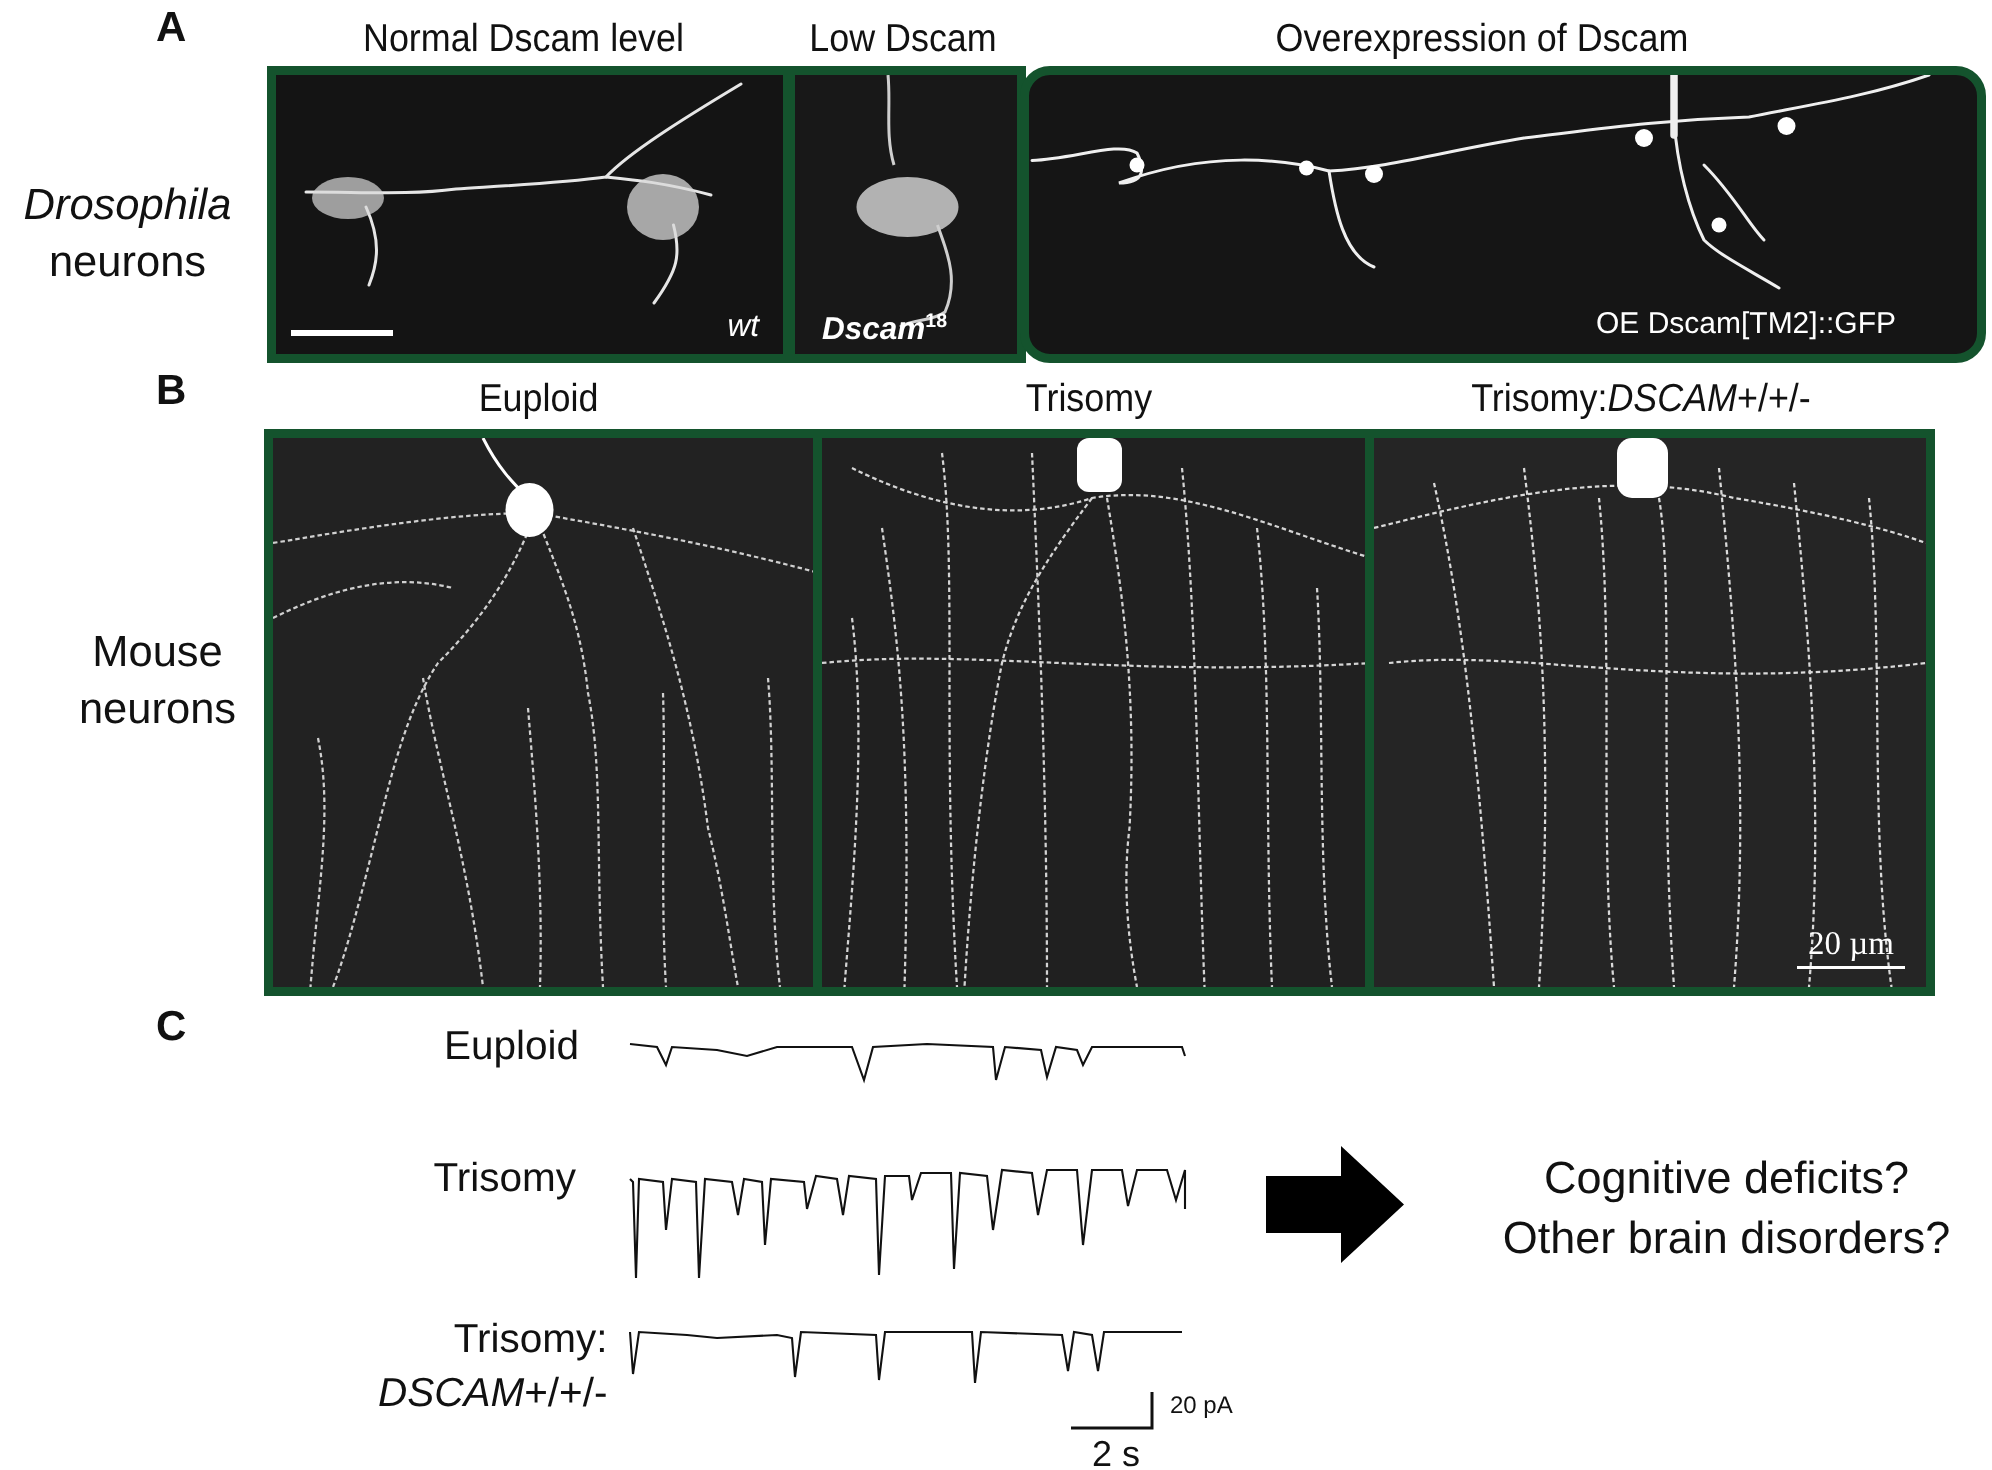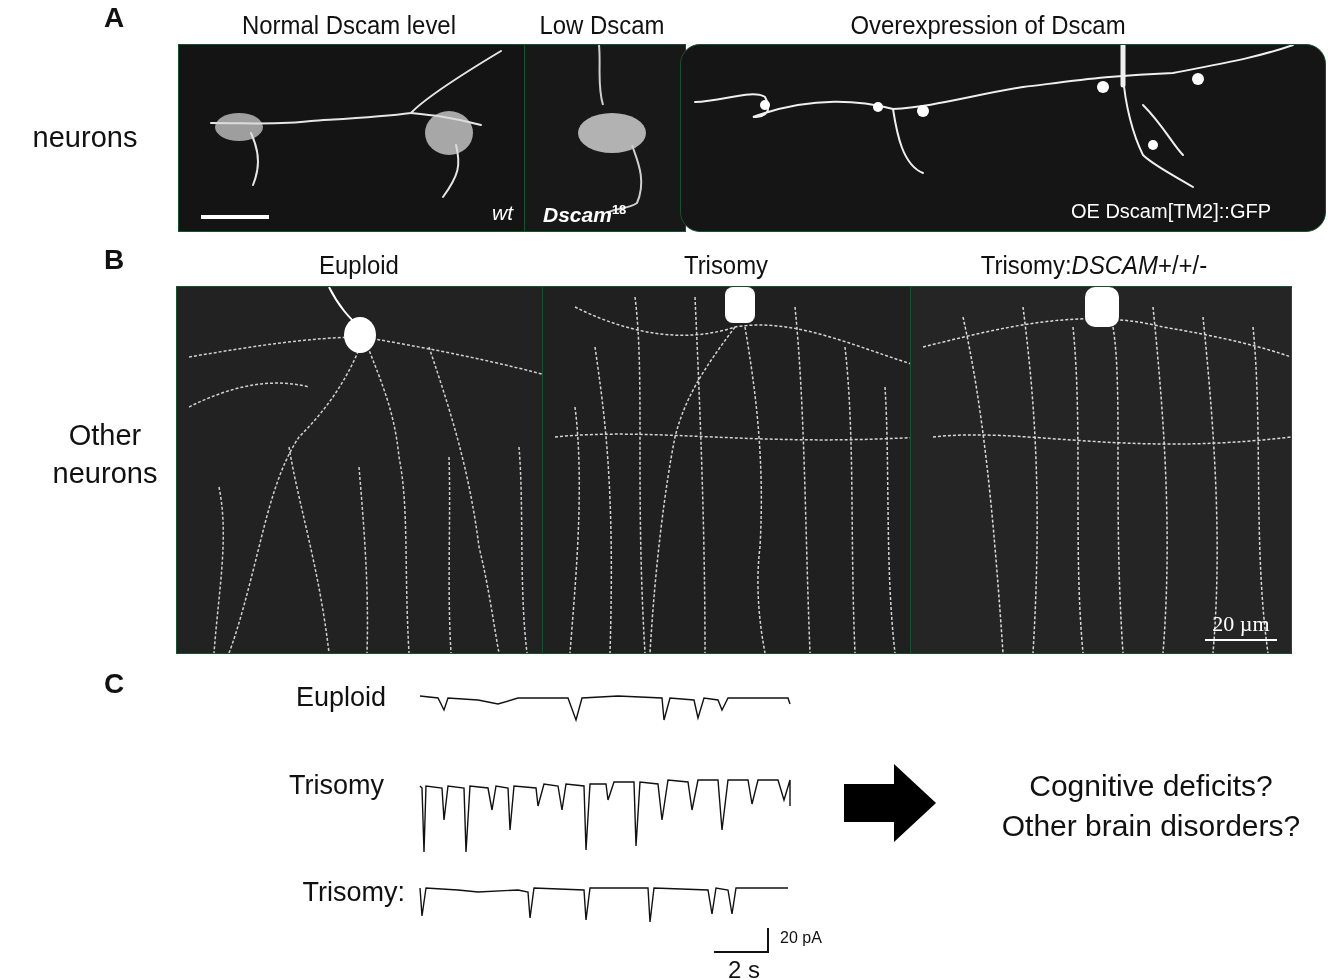--- a/index.html
+++ b/index.html
@@ -2,37 +2,38 @@
 <html><head>
 <meta charset="utf-8">
 <style>
   html, body { margin: 0; padding: 0; background: #ffffff; }
   body { width: 1328px; height: 980px; position: relative; overflow: hidden;
          font-family: "Liberation Sans", sans-serif; color: #111; }
   .abs { position: absolute; }
   .panel-letter { font-weight: bold; font-size: 28px; }
   .title { font-size: 26px; text-align: center; white-space: nowrap; transform: scaleX(0.92); }
   .rowlabel { font-size: 29px; text-align: center; line-height: 38px; }
-  .img { background: #1b1b1b; border: 1px solid #14532d; overflow: hidden; padding-left: 12px; }
+  .img { background: #1b1b1b; border: 6px solid #14532d; overflow: hidden; }
   .img svg { display: block; }
   .img-label { color: #fff; font-size: 21px; white-space: nowrap; }
   .trace-label { font-size: 27px; text-align: right; white-space: nowrap; }
   .question { font-size: 30px; text-align: center; line-height: 40px; white-space: nowrap; }
   i { font-style: italic; }
 </style>
 </head>
 <body>
 
 <div class="abs panel-letter" style="left:104px;top:2px;">A</div>
 
 <div class="abs title" style="left:178px;top:10px;width:342px;">Normal Dscam level</div>
 <div class="abs title" style="left:518px;top:10px;width:168px;">Low Dscam</div>
 <div class="abs title" style="left:682px;top:10px;width:612px;">Overexpression of Dscam</div>
 
 <div class="abs rowlabel" style="left:0px;top:118px;width:170px;">
+  <div><i>Drosophila</i></div>
   <div>neurons</div>
 </div>
 
 <div class="abs img" style="left:178px;top:44px;width:338px;height:186px;background:#141414;">
   <svg width="338" height="186" viewBox="0 0 338 186">
     <g stroke="#e6e6e6" stroke-linecap="round" fill="none" stroke-width="2">
       <path d="M20,78 C60,78 90,80 120,76 C150,74 190,72 220,68 C235,52 270,30 310,6"></path>
       <path d="M220,68 C240,70 260,72 290,80"></path>
       <path d="M60,88 C70,110 68,125 62,140"></path>
       <path d="M265,100 C270,120 268,130 252,152"></path>
@@ -78,21 +79,21 @@
 
 <div class="abs panel-letter" style="left:104px;top:244px;">B</div>
 
 <div class="abs title" style="left:176px;top:250px;width:366px;">Euploid</div>
 <div class="abs title" style="left:542px;top:250px;width:368px;">Trisomy</div>
 <div class="abs title" style="left:910px;top:250px;width:368px;">
   <span>Trisomy:</span><i>DSCAM</i><span>+/+/-</span>
 </div>
 
 <div class="abs rowlabel" style="left:20px;top:416px;width:170px;">
-  <div>Other</div>
+  <div>Mouse</div>
   <div>neurons</div>
 </div>
 
 <div class="abs img" style="left:176px;top:286px;width:364px;height:366px;background:#222;">
   <svg width="364" height="366" viewBox="0 0 364 366">
     <g stroke="#d0d0d0" fill="none" stroke-width="1.5" stroke-dasharray="3 2">
       <path d="M0,70 C60,60 120,50 175,50 C230,60 290,70 364,90"></path>
       <path d="M0,120 C40,100 80,90 120,100"></path>
       <path d="M175,50 C160,90 140,120 110,150 C90,180 80,220 70,260 C60,300 50,340 40,366"></path>
       <path d="M175,50 C190,90 205,120 210,170 C220,220 215,280 220,366"></path>
@@ -147,20 +148,21 @@
     <div style="height:2px;background:#fff;margin:2px 6px 0 6px;"></div>
   </div>
 </div>
 
 <div class="abs panel-letter" style="left:104px;top:668px;">C</div>
 
 <div class="abs trace-label" style="right:942px;top:682px;">Euploid</div>
 <div class="abs trace-label" style="right:944px;top:770px;">Trisomy</div>
 <div class="abs trace-label" style="right:923px;top:874px;line-height:36px;">
   <div>Trisomy:</div>
+  <div><i>DSCAM</i><span>+/+/-</span></div>
 </div>
 
 <svg class="abs" style="left:418px;top:680px;" width="380" height="300" viewBox="0 0 380 300">
   <g stroke="#111" stroke-width="1.4" fill="none">
 
     <path d="M2,16 L20,18 L26,30 L30,18 L60,20 L80,24 L100,18 L150,18 L158,40 L164,18 L200,16 L244,18 L246,40 L252,18 L276,20 L280,38 L286,18 L300,20 L304,30 L310,18 L370,18 L372,24"></path>
 
     <path d="M2,106 L4,108 L6,172 L8,106 L24,108 L26,140 L30,106 L46,108 L48,172 L52,106 L70,108 L74,130 L78,106 L90,108 L92,150 L96,106 L118,108 L120,126 L126,104 L140,106 L144,130 L148,104 L166,106 L168,170 L172,104 L188,104 L190,120 L196,102 L216,102 L218,166 L222,102 L240,104 L244,140 L250,100 L270,102 L274,130 L280,100 L300,100 L304,150 L310,100 L330,100 L334,124 L340,100 L360,100 L366,120 L372,100 L372,126"></path>
 
     <path d="M2,208 L4,236 L8,208 L40,210 L60,212 L100,210 L110,212 L112,238 L116,208 L166,210 L168,240 L172,208 L230,208 L232,242 L236,208 L290,210 L294,234 L298,208 L310,210 L314,234 L318,208 L370,208"></path>

